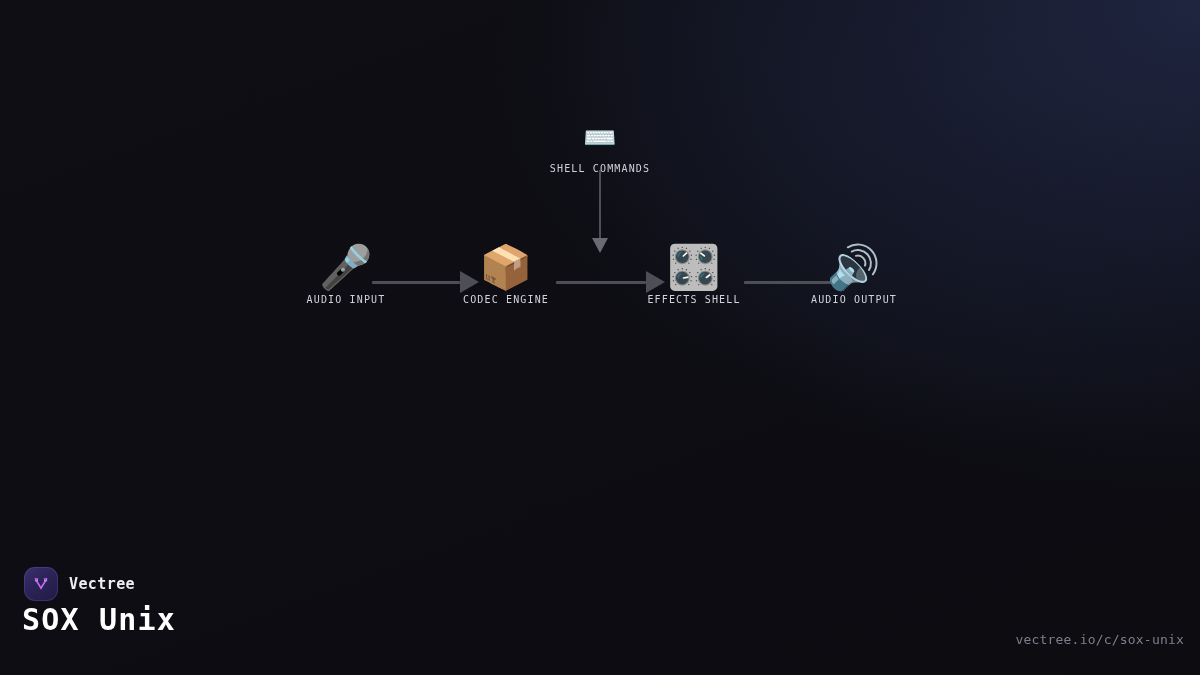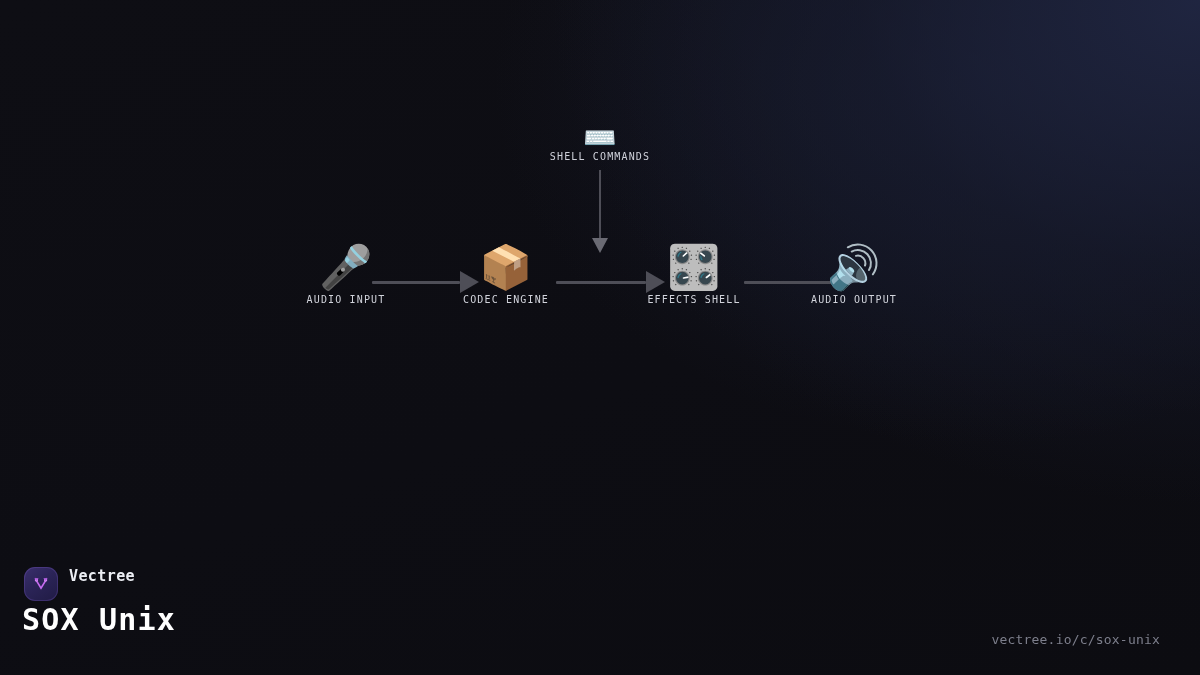--- a/index.html
+++ b/index.html
@@ -42,21 +42,21 @@
     margin-top: 5px;
     font-family: "DejaVu Sans Mono", "Liberation Mono", monospace;
     font-size: 10px;
     letter-spacing: 1.15px;
     color: #d2d4dc;
     white-space: nowrap;
   }
 
   .node-main .glyph { font-size: 43px; }
   .node-ext  .glyph { font-size: 27px; }
-  .node-ext .node-label { margin-top: 0; color: #cfd1da; }
+  .node-ext .node-label { margin-top: 12px; color: #cfd1da; }
 
   
   .conn {
     position: absolute;
     height: 3px;
     background: #4e4e57;
     border-radius: 1px;
   }
   .arrowhead {
     position: absolute;
@@ -79,21 +79,21 @@
   }
 
   
   .footer { position: absolute; left: 0; right: 0; bottom: 0; height: 120px; }
 
   .brand-row {
     position: absolute;
     left: 24px;
     top: 12px;
     display: flex;
-    align-items: flex-start;
+    align-items: center;
     gap: 11px;
   }
   .brand-logo {
     width: 34px;
     height: 34px;
     border-radius: 11px;
     background: linear-gradient(145deg, #3b2f6e 0%, #2b2457 45%, #201b44 100%);
     box-shadow: inset 0 0 0 1px rgba(150,110,230,0.22);
     display: flex;
     align-items: center;
@@ -112,21 +112,21 @@
     top: 50px;
     font-family: "DejaVu Sans Mono", "Liberation Mono", monospace;
     font-size: 30px;
     font-weight: bold;
     color: #ffffff;
     letter-spacing: 1.2px;
     line-height: 1;
   }
   .footer-url {
     position: absolute;
-    right: 40px;
+    right: 16px;
     bottom: 28px;
     font-family: "DejaVu Sans Mono", "Liberation Mono", monospace;
     font-size: 13px;
     color: #7d7f8c;
     letter-spacing: 0.2px;
   }
 </style>
 </head>
 <body>
 

